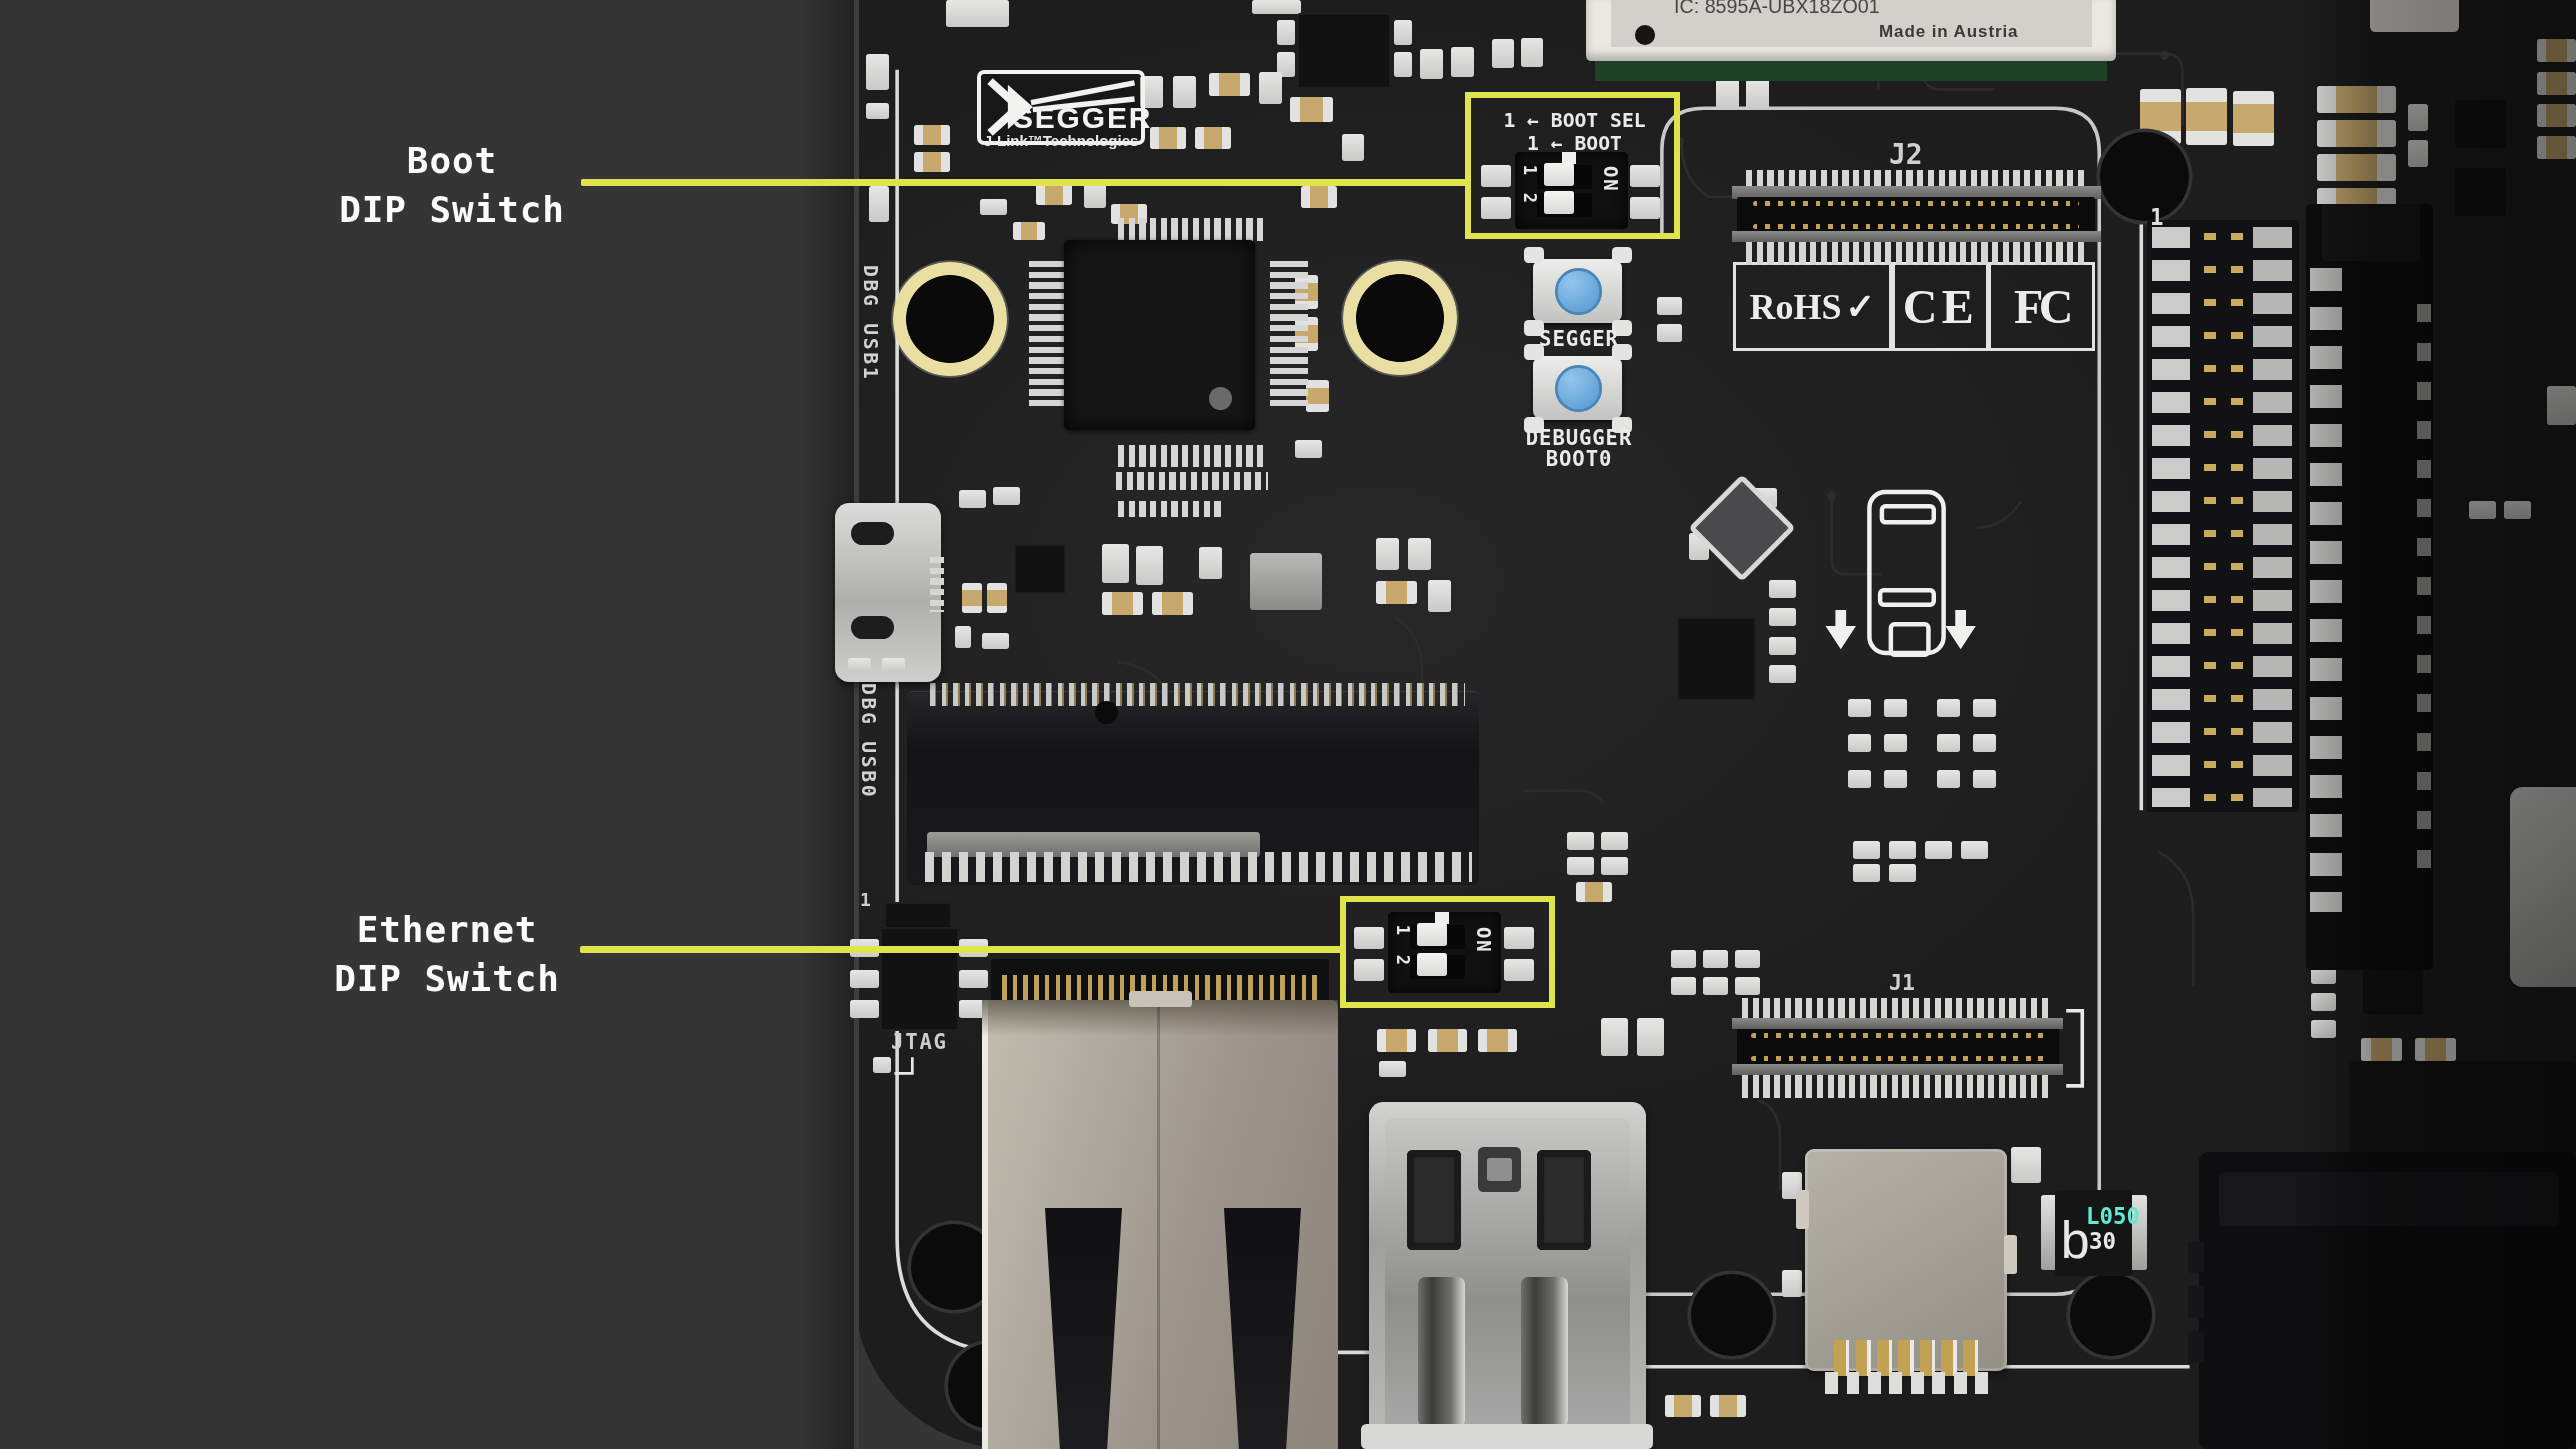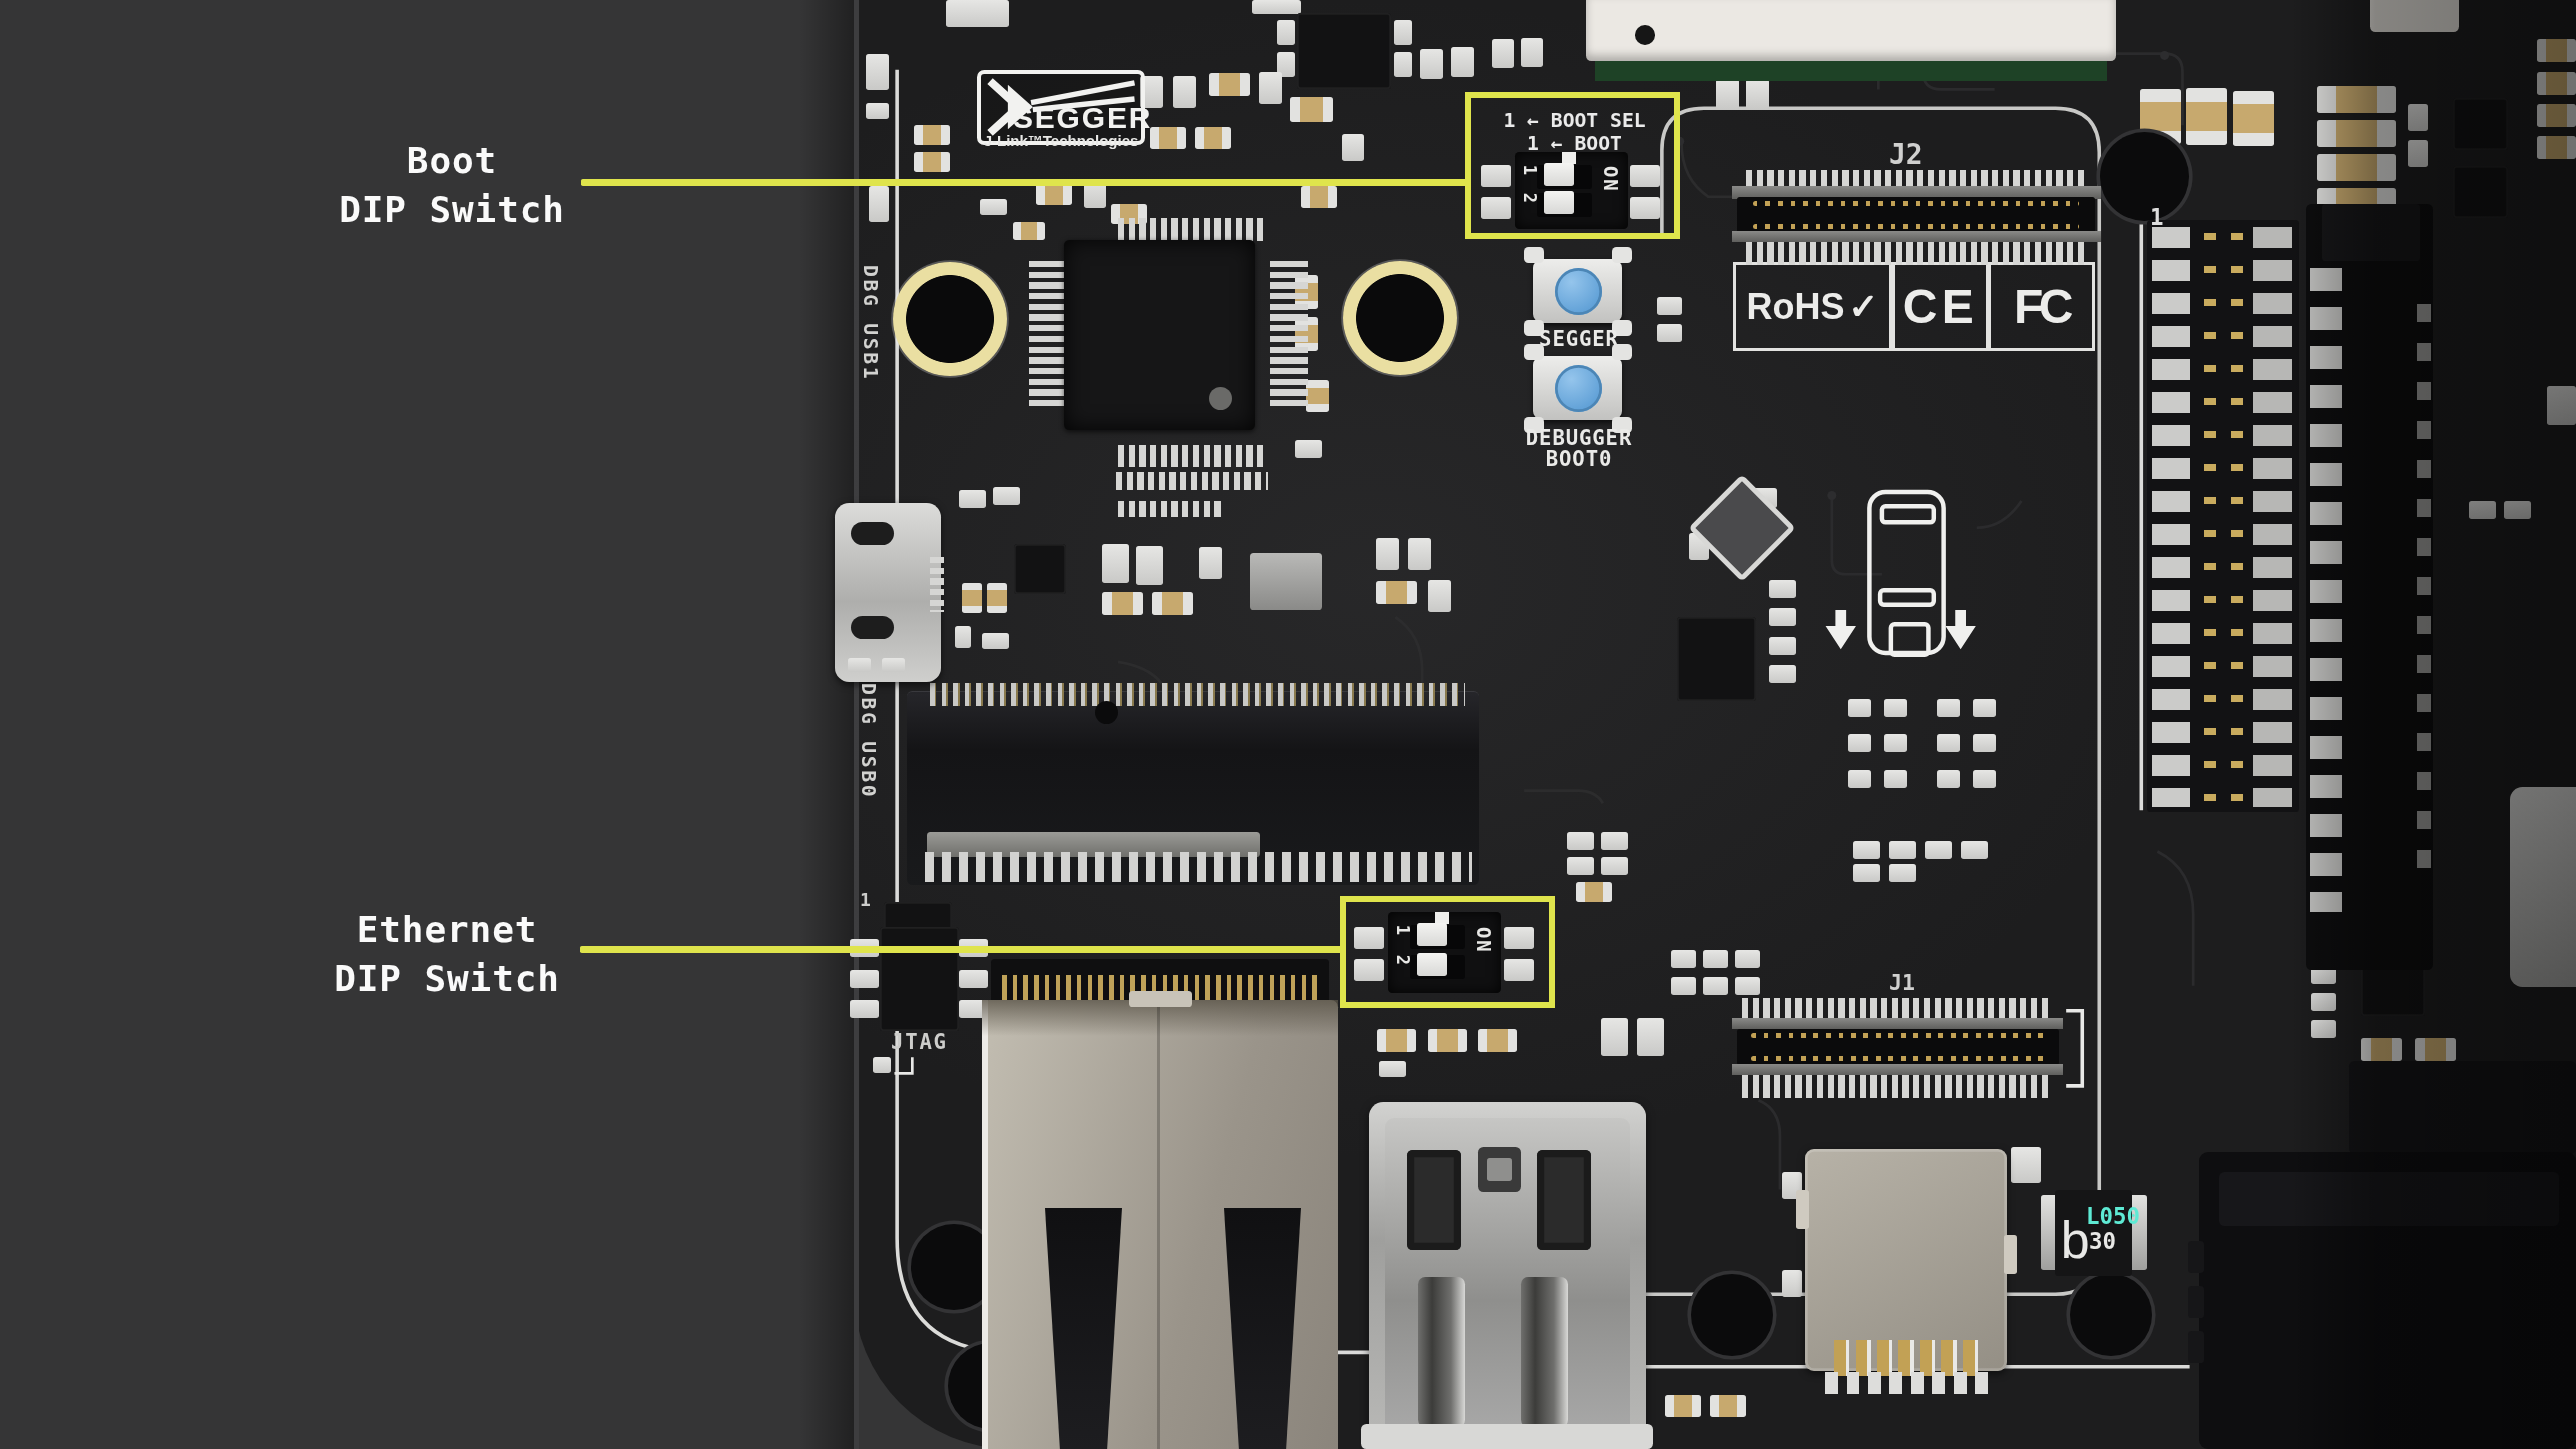--- a/index.html
+++ b/index.html
@@ -49,21 +49,21 @@
   .hl-box{position:absolute;border-style:solid;border-width:6.3px;box-sizing:border-box;}
   
   .tact-base{position:absolute;background:linear-gradient(180deg,#ededeb,#c2c2c0);border-radius:9px;
      box-shadow:0 2.7px 5.4px rgba(0,0,0,.6);}
   .tact-tab{position:absolute;width:19.7px;height:16px;background:#e4e4e2;border-radius:4.5px;}
   .tact-cap{position:absolute;width:47px;height:47px;border-radius:50%;
      background:radial-gradient(circle at 35% 30%, #95c5ec, #5e9fd6 75%);box-shadow:inset 0 0 0 2.7px #4c86b6;}
   .btn-lbl{position:absolute;color:#eaeae8;font-weight:bold;font-size:20.6px;text-align:center;letter-spacing:0.9px;}
   
   .cert{position:absolute;border:3.6px solid #e2e2e0;box-sizing:border-box;color:#ececea;
-        display:flex;align-items:center;justify-content:center;font-family:Liberation Sans, sans-serif;font-weight:bold;}
+        display:flex;align-items:center;justify-content:center;font-family:Liberation Serif, serif;font-weight:bold;}
   
   .band{position:absolute;background:linear-gradient(180deg,#8a8a88,#5f5f5d);}
   .slot{position:absolute;background:#0b0b0c;border-radius:2.7px;}
 </style>
 </head>
 <body>
 
 <div id="stage" style="background-color: rgb(53, 53, 54);">
 
   <div id="left-shadow"></div>
@@ -261,20 +261,24 @@
       <div class="abs k-c" style="left: 1665px; top: 1395px; width: 36px; height: 21.5px;"></div>
       <div class="abs k-c" style="left: 1710px; top: 1395px; width: 36px; height: 21.5px;"></div>
       <div class="abs k-w" style="left: 2011px; top: 1147px; width: 30px; height: 36px;"></div>
       <div class="abs k-w" style="left: 1782px; top: 1172px; width: 19.7px; height: 27px;"></div>
       <div class="abs k-w" style="left: 1782px; top: 1270px; width: 19.7px; height: 27px;"></div>
     </div>
 
   <div class="abs" style="left:1586px;top:0;width:530px;height:81px;">
     <div class="abs" style="left: 9px; top: 49px; width: 512px; height: 29.5px; border-top: 2.7px solid rgb(47, 107, 51); background-color: rgb(30, 66, 38);"></div>
     <div class="abs" style="left:0;top:0;width:530px;height:61px;background:#ebe8e3;border-radius:0 0 5.4px 5.4px;box-shadow:inset 0 -5.4px 9px rgba(0,0,0,.25);"></div>
+    <div class="abs" style="left:25px;top:0;width:481px;height:47px;background:#d2d0cb;overflow:hidden;">
+      <div class="abs" style="left:63px;top:-5.4px;font-family:'Liberation Sans',sans-serif;font-size:19.7px;color:#474747;">IC: 8595A-UBX18ZO01</div>
+      <div class="abs" style="left:268px;top:21.5px;font-family:'Liberation Sans',sans-serif;font-weight:bold;font-size:17px;letter-spacing:0.9px;color:#3a3a3a;">Made in Austria</div>
+    </div>
     <div class="abs" style="left:49px;top:25px;width:19.7px;height:19.7px;border-radius:50%;background:#161616;"></div>
   </div>
   <div class="abs" style="left:2370px;top:0;width:89px;height:32px;background:#dfdcd6;border-radius:0 0 5.4px 5.4px;"></div>
 
   <div class="abs" style="left:977px;top:70px;width:168px;height:75px;border:4.5px solid #f2f2f0;border-radius:7.2px;box-sizing:border-box;background:rgba(0,0,0,.2);">
     <svg width="159" height="66" viewBox="0 0 178 74">
       <path d="M10,8 L42,37 L10,66" stroke="#f2f2f0" stroke-width="9" fill="none"></path>
       <path d="M30,12 L58,37 L30,62 Z" fill="#f2f2f0"></path>
       <path d="M56,32 L172,10" stroke="#f2f2f0" stroke-width="6"></path>
       <path d="M58,40 L172,28" stroke="#f2f2f0" stroke-width="6"></path>

